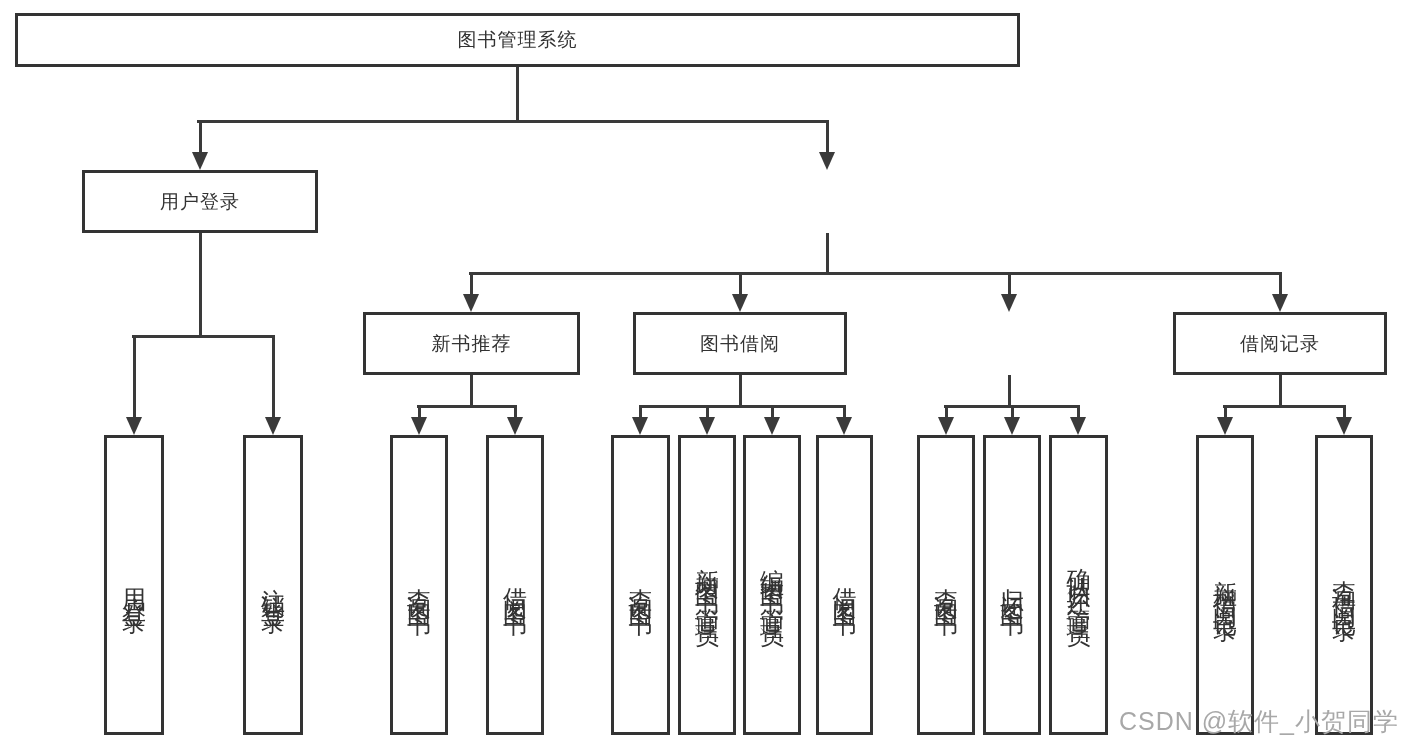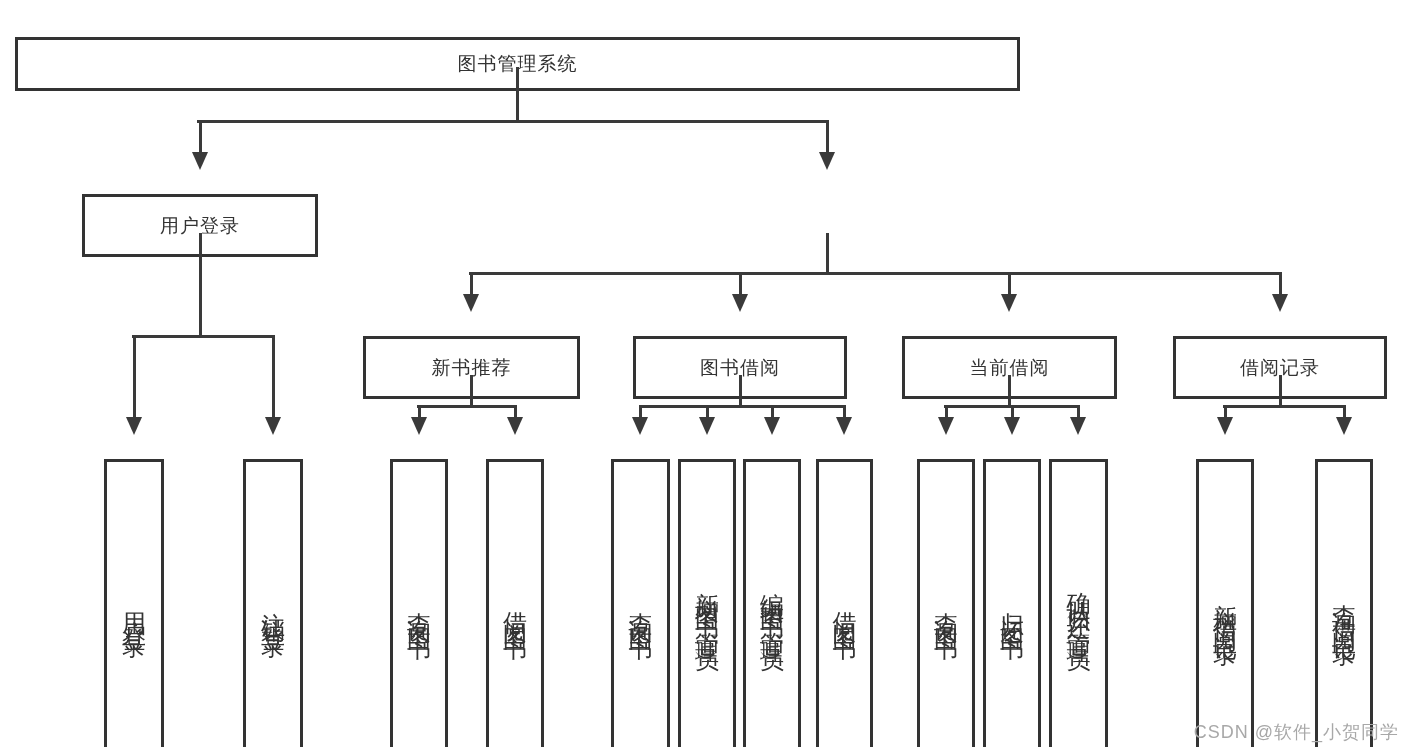--- a/index.html
+++ b/index.html
@@ -6,39 +6,39 @@
   body{
     width:1405px;height:747px;background:#ffffff;
     font-family:"Liberation Sans","DejaVu Sans",sans-serif;
     overflow:hidden;
   }
   #canvas{position:relative;width:1405px;height:747px;background:#ffffff;}
   .box{
     position:absolute;box-sizing:border-box;
     background:#ffffff;border:3px solid #333333;
     display:flex;align-items:center;justify-content:center;
-    color:#333333;font-size:19px;letter-spacing:1px;margin-top:24px;
+    color:#333333;font-size:19px;letter-spacing:1px;
   }
   .leaf{
     writing-mode:vertical-rl;text-orientation:mixed;
     font-size:24px;letter-spacing:8px;line-height:1;
     padding:4px 0;
   }
   .hline,.vline{position:absolute;background:#3a3a3a;}
   .hline{height:3px;}
   .vline{width:3px;}
   .arr{
     position:absolute;width:0;height:0;
     border-left:8px solid transparent;
     border-right:8px solid transparent;
     border-top:18px solid #3a3a3a;
   }
   .watermark{
-    position:absolute;right:6px;bottom:3px;
-    color:#a8a8a8;font-size:18px;letter-spacing:1px;
+    position:absolute;right:6px;bottom:9px;
+    color:#a8a8a8;font-size:25px;letter-spacing:1px;
     white-space:nowrap;
   }
 </style>
 </head>
 <body>
 
 <div id="canvas">
 
   <div class="box" style="left:15px;top:13px;width:1005px;height:54px;">
     <span>图书管理系统</span>
@@ -46,23 +46,20 @@
 
   <div class="box" style="left:82px;top:170px;width:236px;height:63px;">
     <span>用户登录</span>
   </div>
 
   <div class="box" style="left:363px;top:312px;width:217px;height:63px;">
     <span>新书推荐</span>
   </div>
   <div class="box" style="left:633px;top:312px;width:214px;height:63px;">
     <span>图书借阅</span>
-  </div>
-  <div class="box" style="left:902px;top:312px;width:215px;height:63px;">
-    <span>当前借阅</span>
   </div>
   <div class="box" style="left:1173px;top:312px;width:214px;height:63px;">
     <span>借阅记录</span>
   </div>
 
   <div class="box leaf" style="left:104px;top:435px;width:60px;height:300px;">
     <span>用户登录</span>
   </div>
   <div class="box leaf" style="left:243px;top:435px;width:60px;height:300px;">
     <span>注销登录</span>

